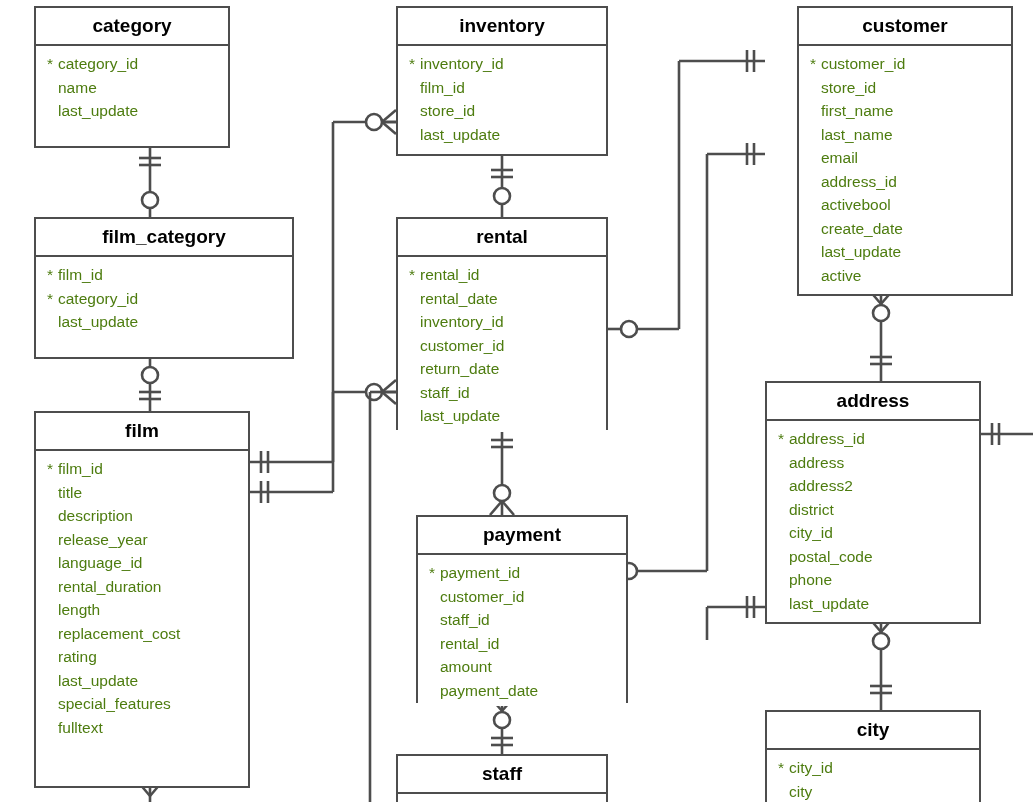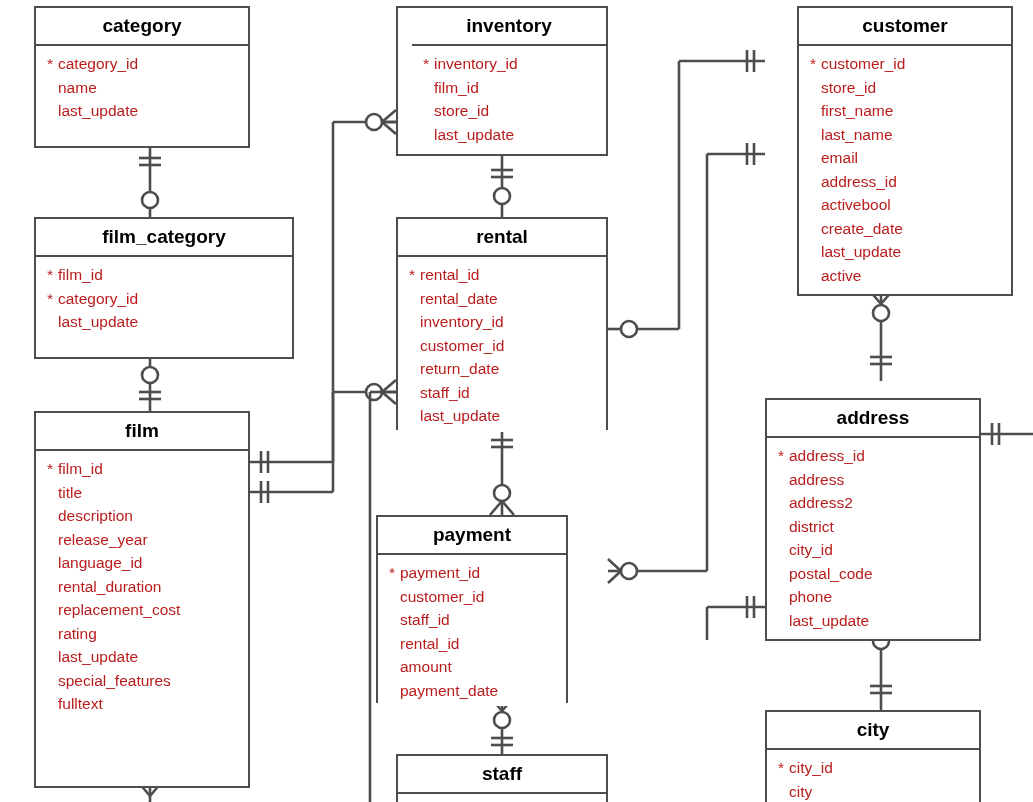--- a/index.html
+++ b/index.html
@@ -46,21 +46,21 @@
     overflow: hidden;
   }
   .entity-attrs {
     box-sizing: border-box;
     padding: 6px 0 4px 0;
     background: #ffffff;
   }
   .attr {
     font-size: 15.5px;
     line-height: 23.5px;
-    color: #b91c1c;
+    color: #4d7c0f;
     padding-left: 11px;
     white-space: nowrap;
     position: relative;
   }
   .attr .pk-star {
     display: inline-block;
     width: 11px;
     font-size: 15.5px;
   }
   .attr .no-star {
@@ -200,21 +200,21 @@
       <g>
         <line x1="150" y1="788" x2="150" y2="802"></line>
         <line x1="150" y1="796" x2="139" y2="783"></line>
         <line x1="150" y1="796" x2="161" y2="783"></line>
       </g>
 
     </g>
   </svg>
 
   <div id="entity-layer">
-      <div class="entity" style="left: 34px; top: 6px; width: 216px; height: 142px;">
+      <div class="entity" style="left: 34px; top: 6px; width: 196px; height: 142px;">
         <div class="entity-title">category</div>
         <div class="entity-attrs">
           <div class="attr"><span class="pk-star">*</span><span>category_id</span></div>
           <div class="attr"><span class="no-star"></span><span>name</span></div>
           <div class="attr"><span class="no-star"></span><span>last_update</span></div>
         </div>
       </div>
       <div class="entity" style="left: 34px; top: 217px; width: 260px; height: 142px;">
         <div class="entity-title">film_category</div>
         <div class="entity-attrs">
@@ -225,49 +225,50 @@
       </div>
       <div class="entity" style="left: 34px; top: 411px; width: 216px; height: 377px;">
         <div class="entity-title">film</div>
         <div class="entity-attrs">
           <div class="attr"><span class="pk-star">*</span><span>film_id</span></div>
           <div class="attr"><span class="no-star"></span><span>title</span></div>
           <div class="attr"><span class="no-star"></span><span>description</span></div>
           <div class="attr"><span class="no-star"></span><span>release_year</span></div>
           <div class="attr"><span class="no-star"></span><span>language_id</span></div>
           <div class="attr"><span class="no-star"></span><span>rental_duration</span></div>
+          <div class="attr"><span class="no-star"></span><span>length</span></div>
           <div class="attr"><span class="no-star"></span><span>replacement_cost</span></div>
           <div class="attr"><span class="no-star"></span><span>rating</span></div>
           <div class="attr"><span class="no-star"></span><span>last_update</span></div>
           <div class="attr"><span class="no-star"></span><span>special_features</span></div>
           <div class="attr"><span class="no-star"></span><span>fulltext</span></div>
         </div>
       </div>
-      <div class="entity" style="left: 396px; top: 6px; width: 212px; height: 150px; padding-left: 14px;">
+      <div class="entity" style="left: 396px; top: 6px; width: 212px; height: 150px;">
         <div class="entity-title">inventory</div>
         <div class="entity-attrs">
           <div class="attr"><span class="pk-star">*</span><span>inventory_id</span></div>
           <div class="attr"><span class="no-star"></span><span>film_id</span></div>
           <div class="attr"><span class="no-star"></span><span>store_id</span></div>
           <div class="attr"><span class="no-star"></span><span>last_update</span></div>
         </div>
       </div>
       <div class="entity" style="left: 396px; top: 217px; width: 212px; height: 213px;">
         <div class="entity-title">rental</div>
         <div class="entity-attrs">
           <div class="attr"><span class="pk-star">*</span><span>rental_id</span></div>
           <div class="attr"><span class="no-star"></span><span>rental_date</span></div>
           <div class="attr"><span class="no-star"></span><span>inventory_id</span></div>
           <div class="attr"><span class="no-star"></span><span>customer_id</span></div>
           <div class="attr"><span class="no-star"></span><span>return_date</span></div>
           <div class="attr"><span class="no-star"></span><span>staff_id</span></div>
           <div class="attr"><span class="no-star"></span><span>last_update</span></div>
         </div>
       </div>
-      <div class="entity" style="left: 376px; top: 515px; width: 192px; height: 188px;">
+      <div class="entity" style="left: 416px; top: 515px; width: 212px; height: 188px;">
         <div class="entity-title">payment</div>
         <div class="entity-attrs">
           <div class="attr"><span class="pk-star">*</span><span>payment_id</span></div>
           <div class="attr"><span class="no-star"></span><span>customer_id</span></div>
           <div class="attr"><span class="no-star"></span><span>staff_id</span></div>
           <div class="attr"><span class="no-star"></span><span>rental_id</span></div>
           <div class="attr"><span class="no-star"></span><span>amount</span></div>
           <div class="attr"><span class="no-star"></span><span>payment_date</span></div>
         </div>
       </div>
@@ -285,21 +286,21 @@
           <div class="attr"><span class="no-star"></span><span>first_name</span></div>
           <div class="attr"><span class="no-star"></span><span>last_name</span></div>
           <div class="attr"><span class="no-star"></span><span>email</span></div>
           <div class="attr"><span class="no-star"></span><span>address_id</span></div>
           <div class="attr"><span class="no-star"></span><span>activebool</span></div>
           <div class="attr"><span class="no-star"></span><span>create_date</span></div>
           <div class="attr"><span class="no-star"></span><span>last_update</span></div>
           <div class="attr"><span class="no-star"></span><span>active</span></div>
         </div>
       </div>
-      <div class="entity" style="left: 765px; top: 381px; width: 216px; height: 243px; margin-top: 17px;">
+      <div class="entity" style="left: 765px; top: 381px; width: 216px; height: 243px;">
         <div class="entity-title">address</div>
         <div class="entity-attrs">
           <div class="attr"><span class="pk-star">*</span><span>address_id</span></div>
           <div class="attr"><span class="no-star"></span><span>address</span></div>
           <div class="attr"><span class="no-star"></span><span>address2</span></div>
           <div class="attr"><span class="no-star"></span><span>district</span></div>
           <div class="attr"><span class="no-star"></span><span>city_id</span></div>
           <div class="attr"><span class="no-star"></span><span>postal_code</span></div>
           <div class="attr"><span class="no-star"></span><span>phone</span></div>
           <div class="attr"><span class="no-star"></span><span>last_update</span></div>

